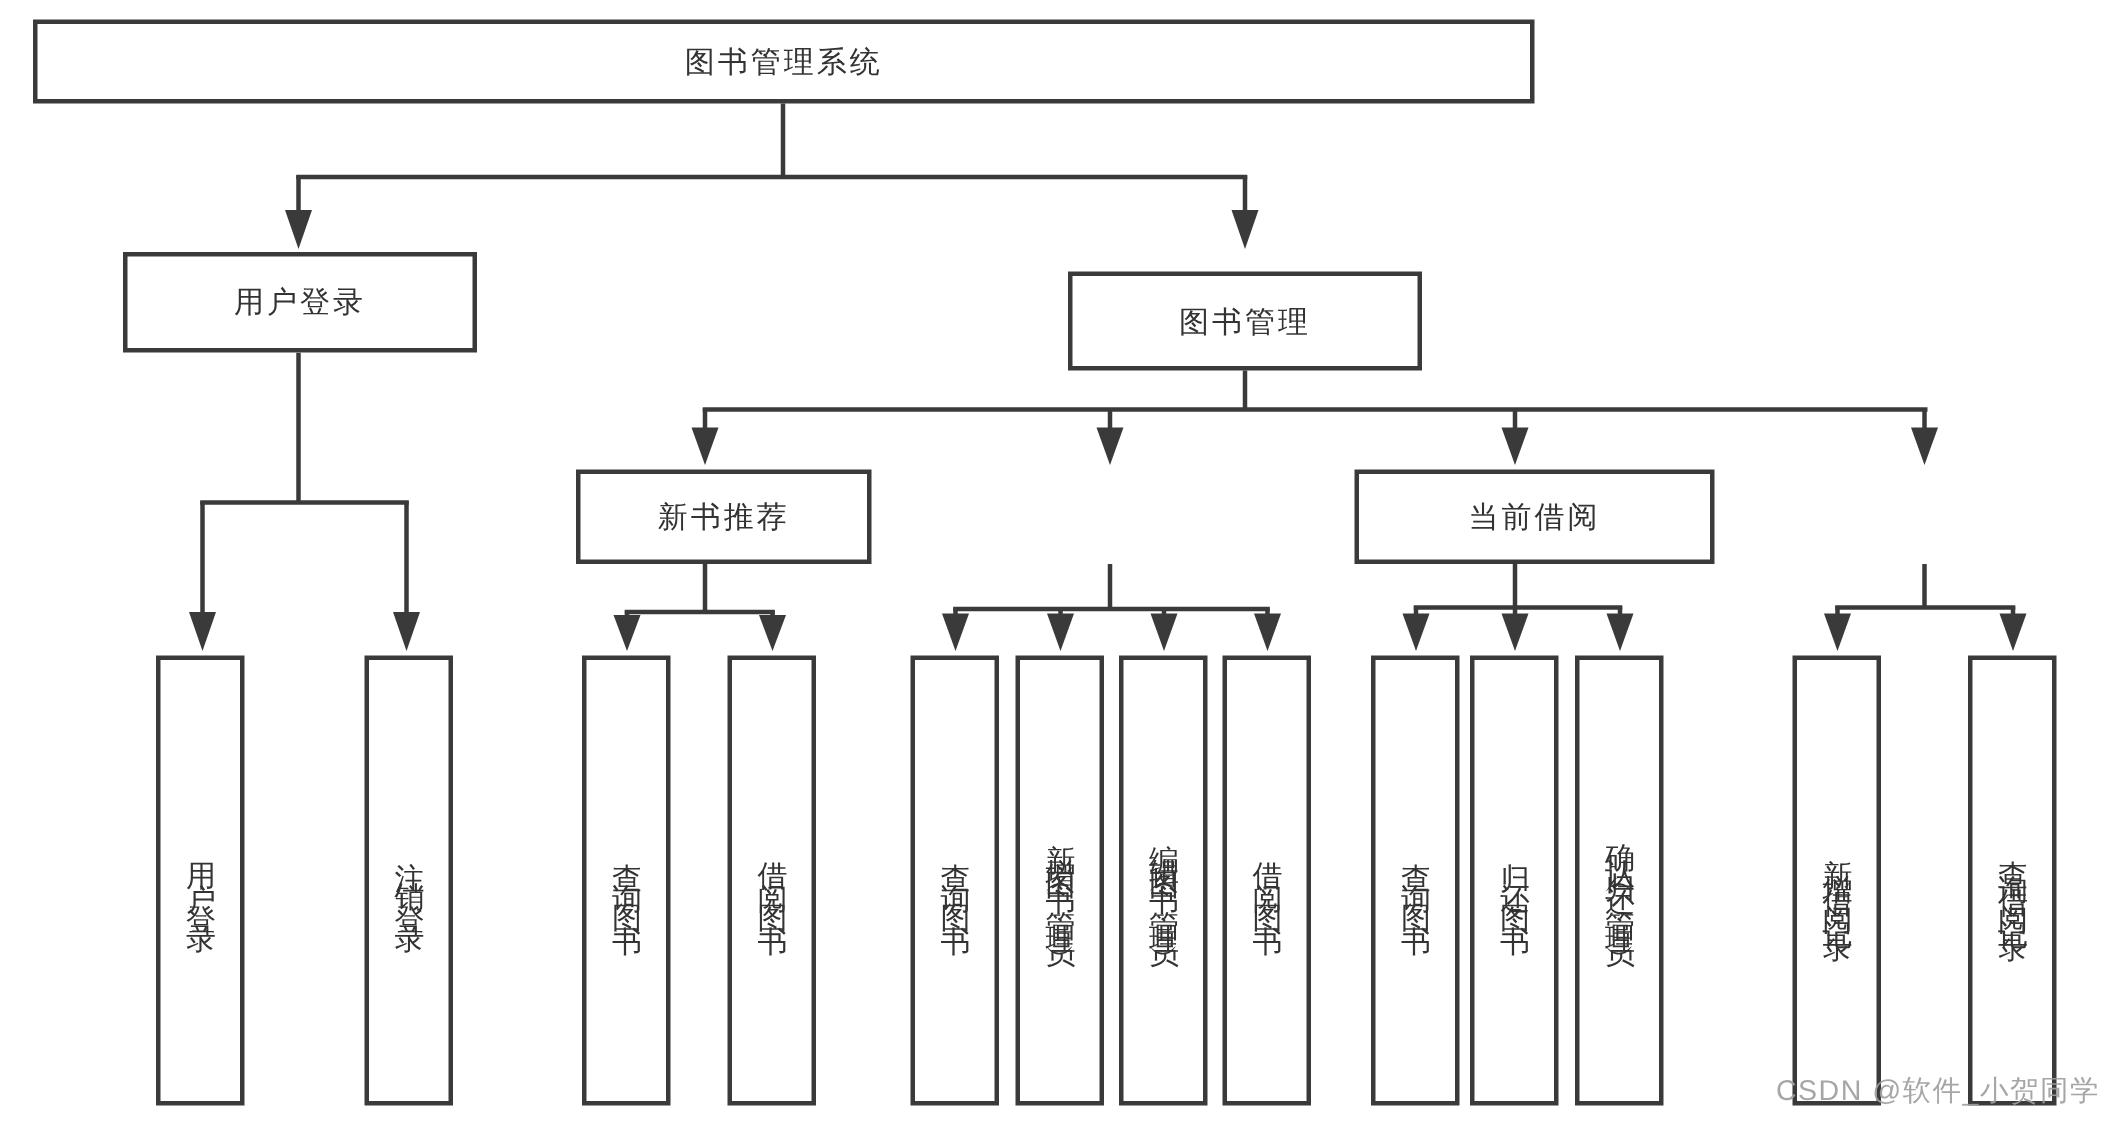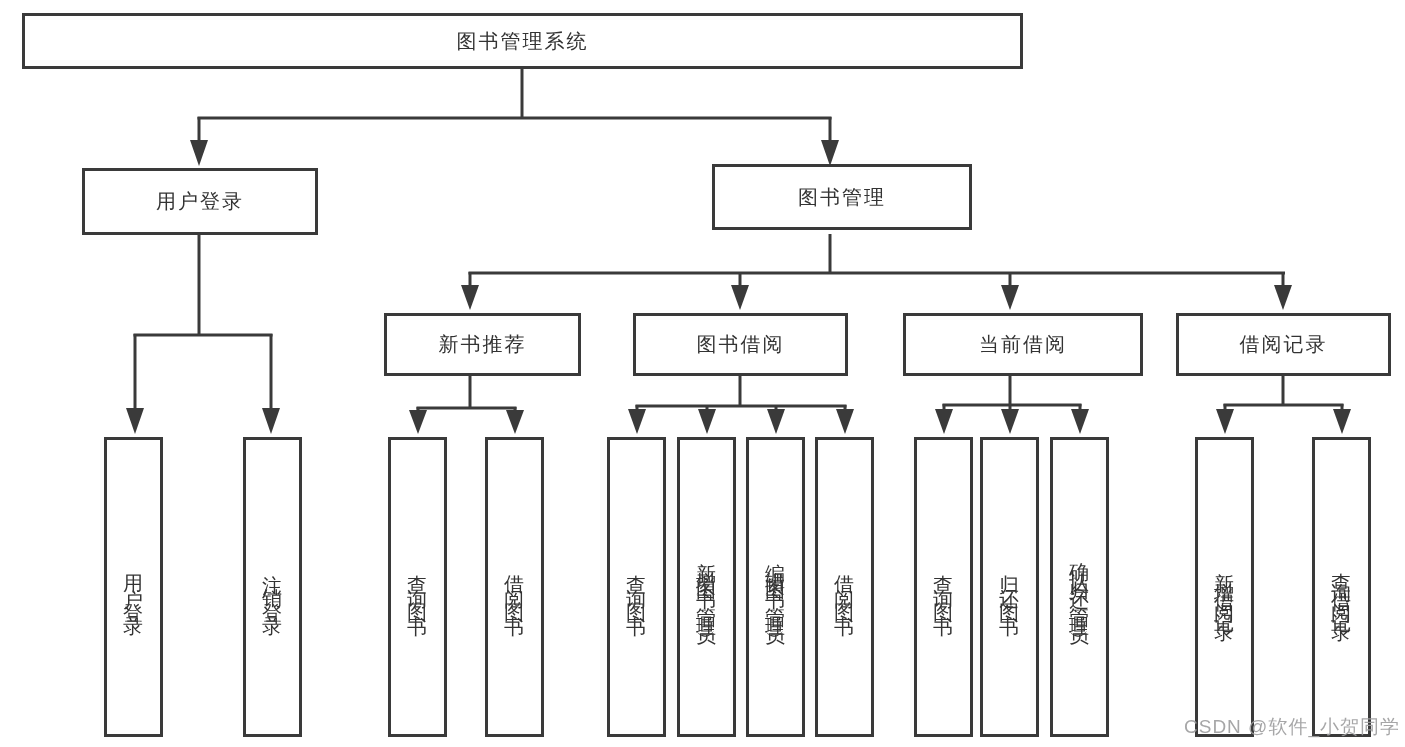--- a/index.html
+++ b/index.html
@@ -53,21 +53,21 @@
     left:1184px;top:714px;
     font-size:19px;
     color:rgba(158,158,160,0.92);
     letter-spacing:1px;
     white-space:nowrap;
     z-index:3;
   }
   
   .n-root{left:22px;top:13px;width:1001px;height:56px;}
   .n-user-login{left:82px;top:168px;width:236px;height:67px;}
-  .n-book-mgmt{left:712px;top:164px;width:260px;height:66px;}
+  .n-book-mgmt{left:712px;top:181px;width:236px;height:66px;}
   .n-new-books{left:384px;top:313px;width:197px;height:63px;}
   .n-book-borrow{left:633px;top:313px;width:215px;height:63px;}
   .n-current-borrow{left:903px;top:313px;width:240px;height:63px;}
   .n-borrow-records{left:1176px;top:313px;width:215px;height:63px;}
   .lf{top:437px;width:59px;height:300px;}
   .l-login{left:104px;}
   .l-logout{left:243px;}
   .l-nb-query{left:388px;}
   .l-nb-borrow{left:485px;}
   .l-bb-query{left:607px;}
@@ -168,29 +168,23 @@
   <div class="box n-user-login">
     <span>用户登录</span>
   </div>
   <div class="box n-book-mgmt">
     <span>图书管理</span>
   </div>
 
   <div class="box n-new-books">
     <span>新书推荐</span>
   </div>
-  <div class="box n-book-borrow">
-    <span>图书借阅</span>
-  </div>
   <div class="box n-current-borrow">
     <span>当前借阅</span>
   </div>
-  <div class="box n-borrow-records">
-    <span>借阅记录</span>
-  </div>
 
   <div class="vbox lf l-login ls-4">
     <span class="vlabel">用户登录</span>
   </div>
   <div class="vbox lf l-logout ls-4">
     <span class="vlabel">注销登录</span>
   </div>
 
   <div class="vbox lf l-nb-query ls-4">
     <span class="vlabel">查询图书</span>

